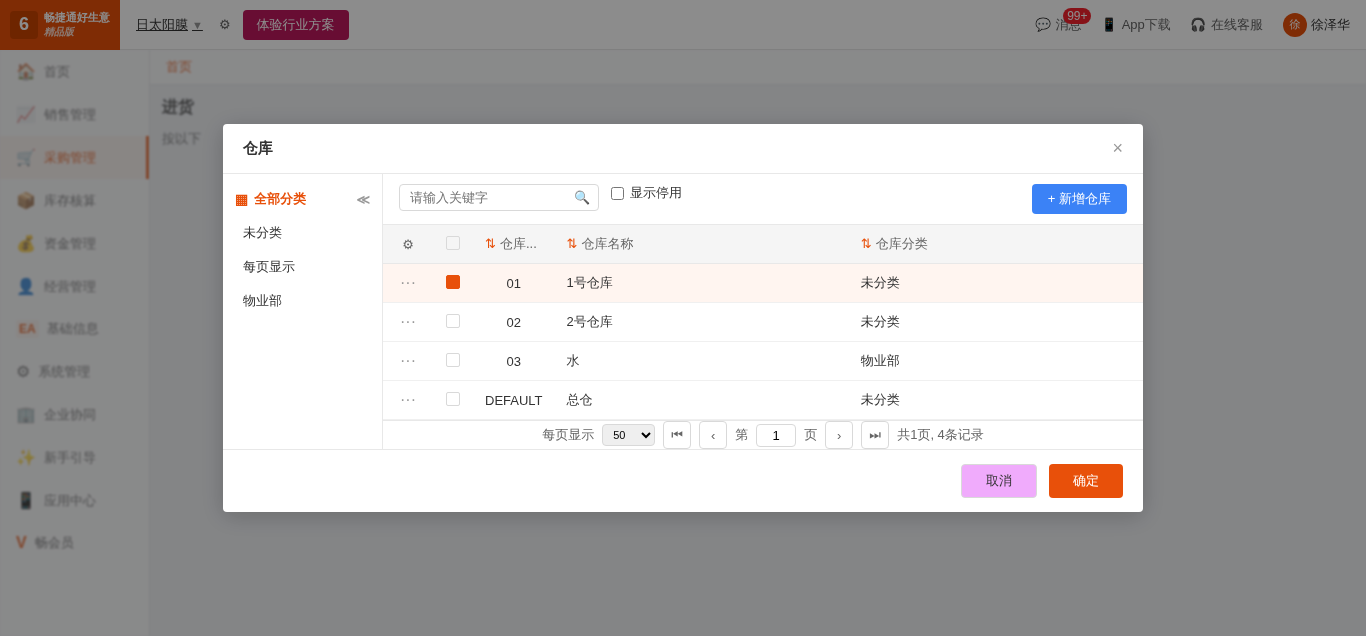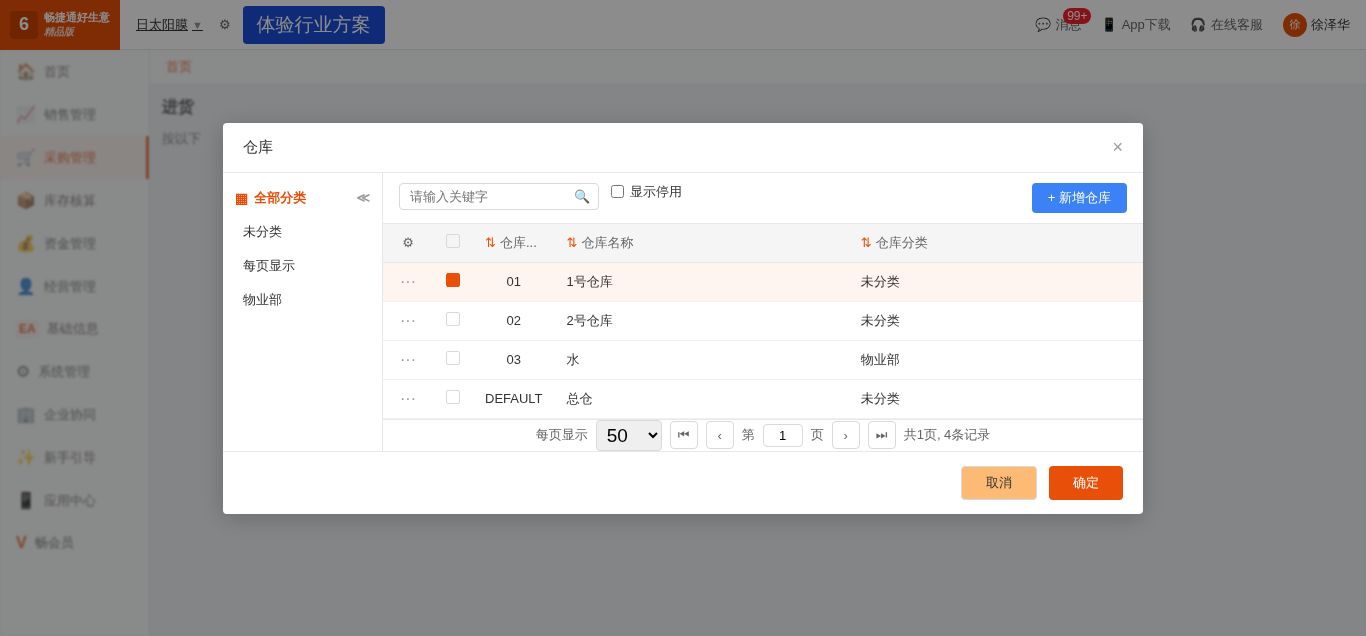--- a/index.html
+++ b/index.html
@@ -45,27 +45,27 @@
       text-decoration: underline;
     }
     .topbar-store span { margin-right: 4px; }
     .topbar-settings {
       margin-left: 12px;
       color: #666;
       cursor: pointer;
     }
     .topbar-trial {
       margin-left: 12px;
-      background: #1d4ed8;
+      background: #be185d;
       color: #fff;
       border: none;
       border-radius: 4px;
       padding: 6px 14px;
       cursor: pointer;
-      font-size: 19px;
+      font-size: 13px;
     }
     .topbar-right {
       margin-left: auto;
       display: flex;
       align-items: center;
       gap: 20px;
     }
     .topbar-msg {
       position: relative;
       cursor: pointer;
@@ -161,21 +161,21 @@
       box-shadow: 0 4px 24px rgba(0,0,0,0.2);
     }
     .dialog-header {
       display: flex;
       align-items: center;
       justify-content: space-between;
       padding: 14px 20px;
       border-bottom: 1px solid #e8e8e8;
       flex-shrink: 0;
     }
-    .dialog-title { font-size: 15px; font-weight: normal; color: #333; }
+    .dialog-title { font-size: 15px; font-weight: bold; color: #333; }
     .dialog-close {
       cursor: pointer;
       color: #999;
       font-size: 18px;
     }
     .dialog-body {
       display: flex;
       flex: 1;
       overflow: hidden;
     }
@@ -299,21 +299,21 @@
       gap: 8px;
       border-top: 1px solid #e8e8e8;
       color: #666;
       font-size: 13px;
     }
     .per-page-label { color: #666; }
     .per-page-select {
       border: 1px solid #d9d9d9;
       border-radius: 4px;
       padding: 3px 6px;
-      font-size: 19px;
+      font-size: 11px;
       cursor: pointer;
     }
     .page-btn {
       width: 28px; height: 28px;
       display: flex; align-items: center; justify-content: center;
       border: 1px solid #d9d9d9;
       border-radius: 4px;
       cursor: pointer;
       color: #666;
       background: #fff;
@@ -333,21 +333,21 @@
       display: flex;
       justify-content: flex-end;
       gap: 12px;
       border-top: 1px solid #e8e8e8;
       flex-shrink: 0;
     }
     .btn-cancel {
       padding: 7px 24px;
       border: 1px solid #d9d9d9;
       border-radius: 4px;
-      background: #fdba74;
+      background: #f0abfc;
       cursor: pointer;
       font-size: 13px;
       color: #333;
     }
     .btn-confirm {
       padding: 7px 24px;
       border: none;
       border-radius: 4px;
       background: #e8500a;
       color: #fff;

